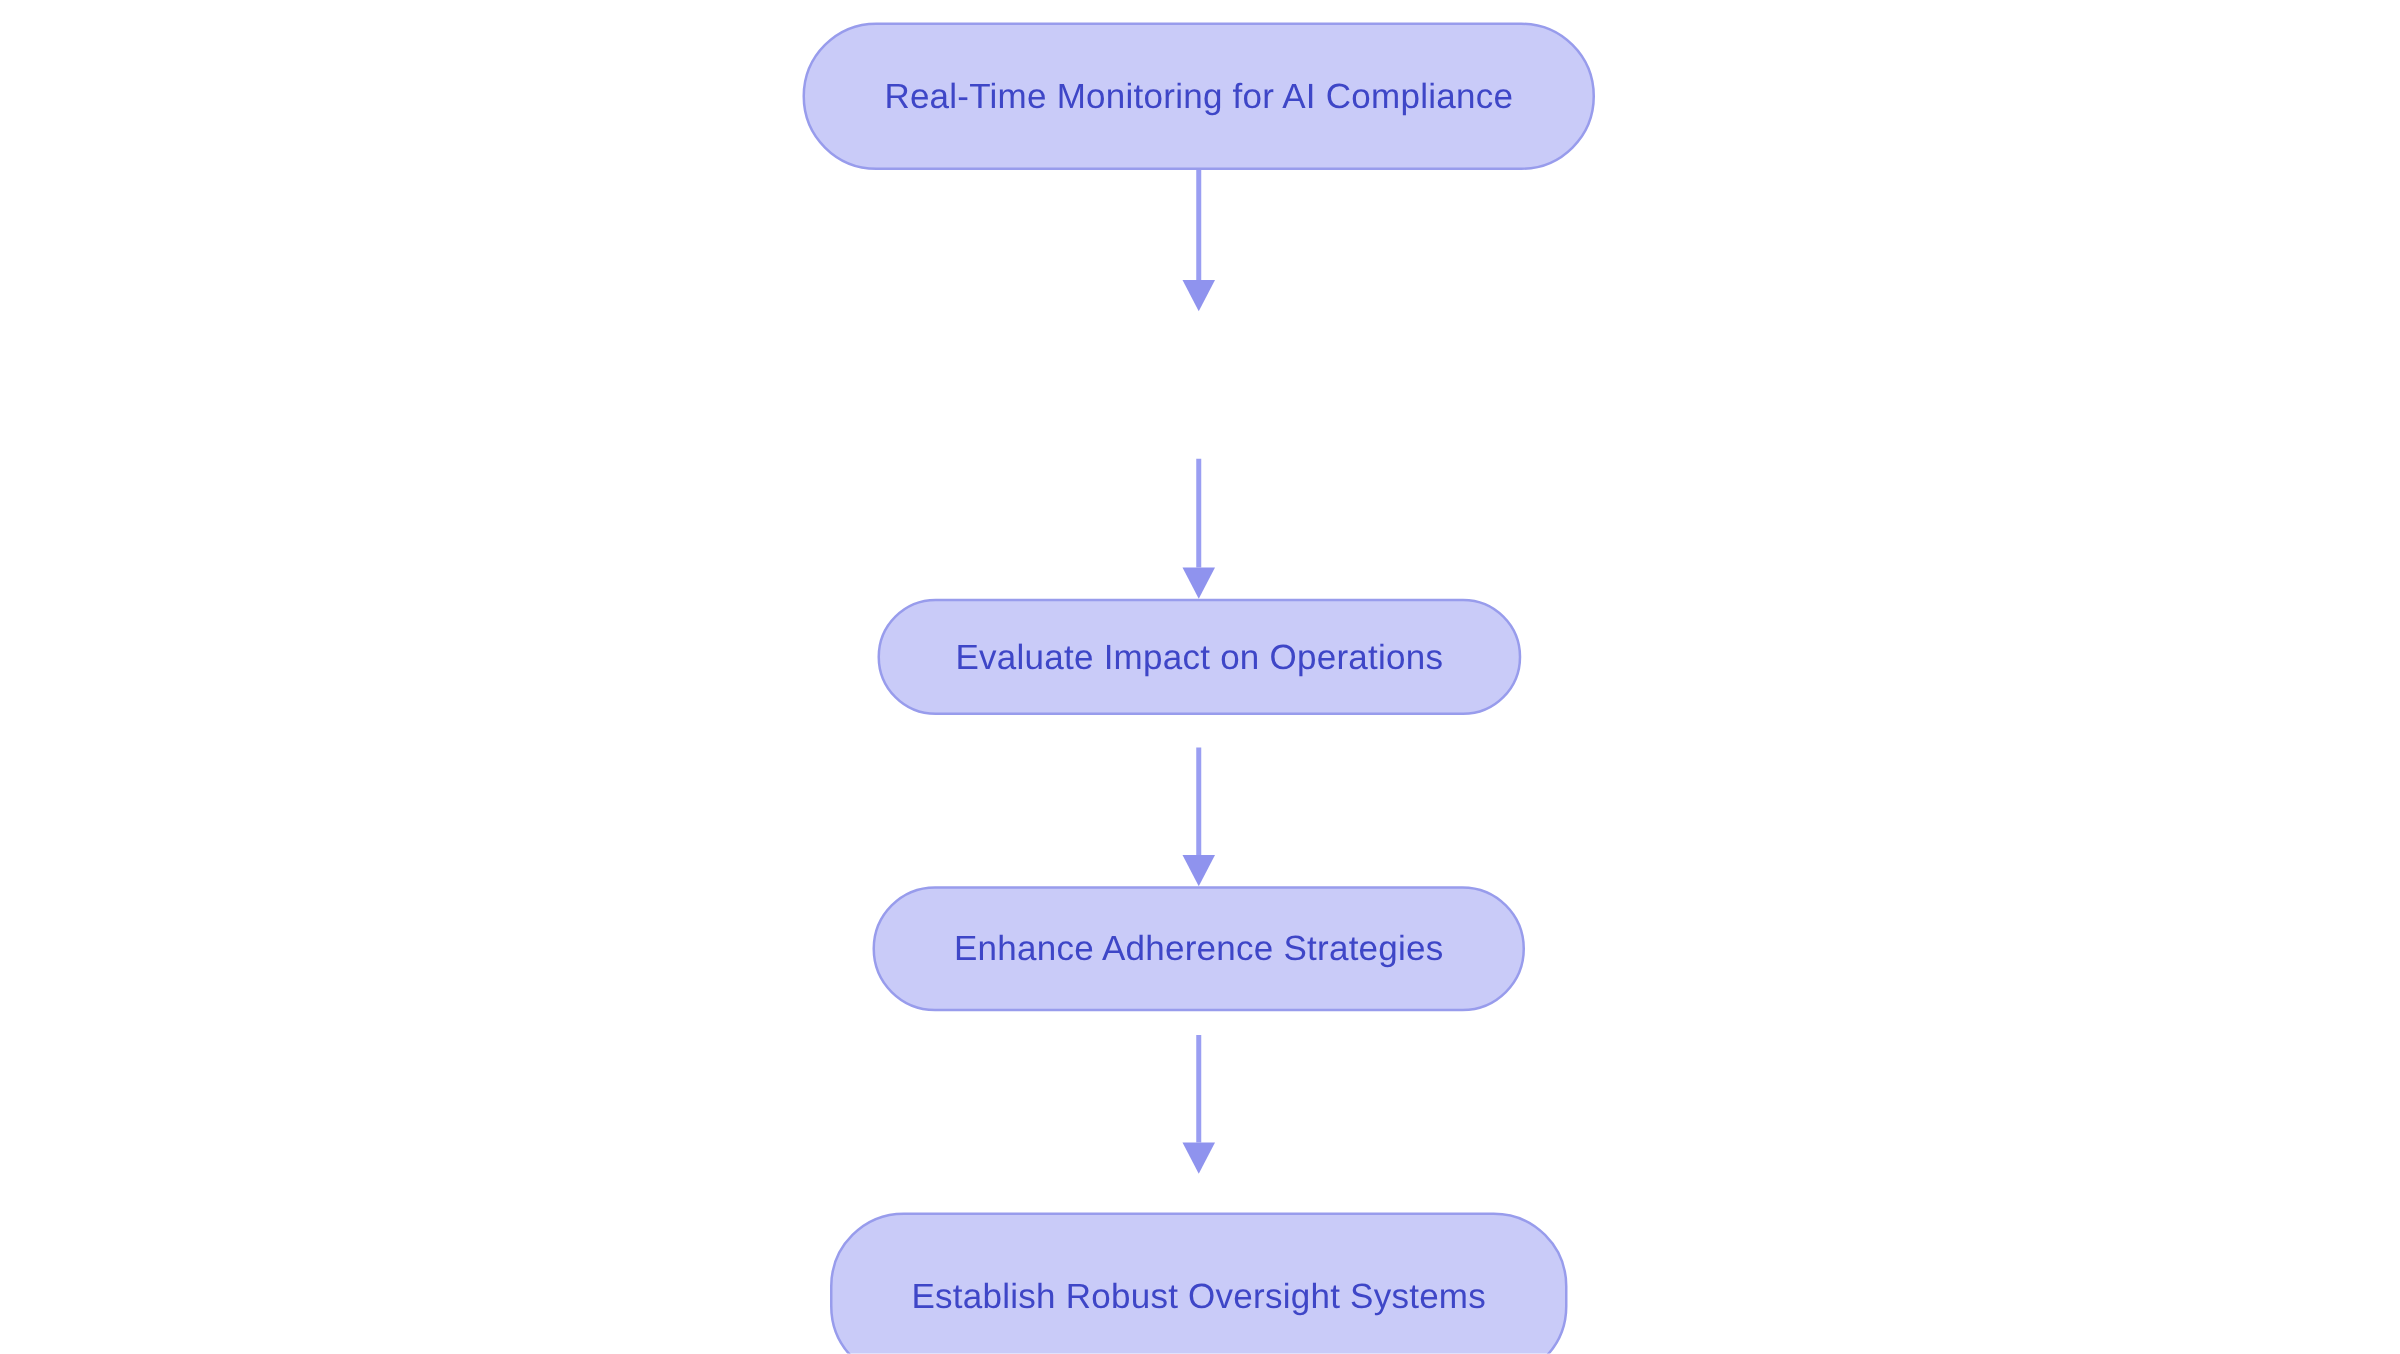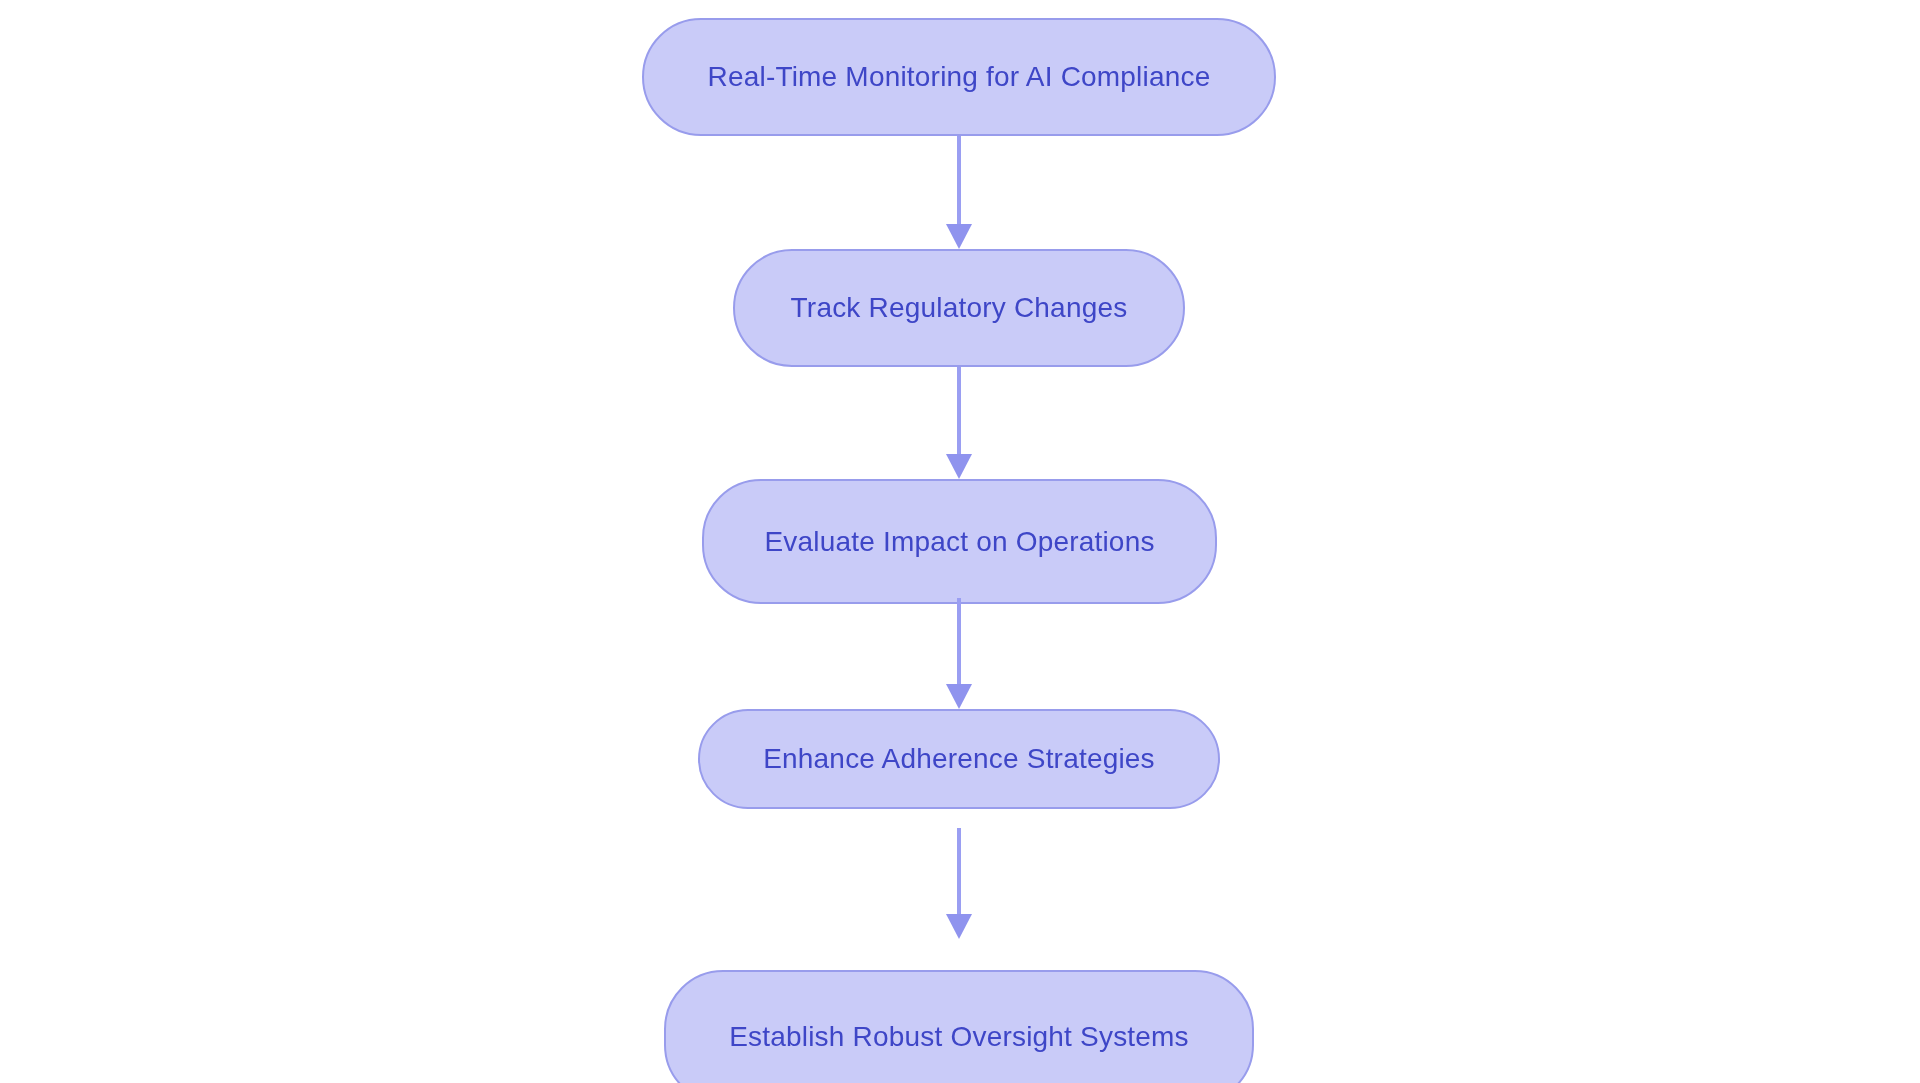--- a/index.html
+++ b/index.html
@@ -46,21 +46,21 @@
   .arrow-head {
     width: 0;
     height: 0;
     border-left: 13px solid transparent;
     border-right: 13px solid transparent;
     border-top: 25px solid #8f93ee;
   }
   
   #node-1 { left: 642px; top: 18px;  width: 634px; height: 118px; }
   #node-2 { left: 733px; top: 249px; width: 452px; height: 118px; }
-  #node-3 { left: 702px; top: 479px; width: 515px; height: 125px; }
+  #node-3 { left: 702px; top: 479px; width: 515px; height: 93px; }
   #node-4 { left: 698px; top: 709px; width: 522px; height: 100px; }
   #node-5 { left: 664px; top: 970px; width: 590px; height: 134px; }
   
   #arrow-1 { left: 946px; top: 136px; height: 113px; }
   #arrow-2 { left: 946px; top: 367px; height: 112px; }
   #arrow-3 { left: 946px; top: 598px; height: 111px; }
   #arrow-4 { left: 946px; top: 828px; height: 111px; }
 </style>
 </head>
 <body>
@@ -69,23 +69,20 @@
 
   <div class="node" id="node-1">
     <span class="node-label">Real-Time Monitoring for AI Compliance</span>
   </div>
 
   <div class="flow-arrow" id="arrow-1">
     <div class="arrow-line"></div>
     <div class="arrow-head"></div>
   </div>
 
-  <div class="node" id="node-2">
-    <span class="node-label">Track Regulatory Changes</span>
-  </div>
 
   <div class="flow-arrow" id="arrow-2">
     <div class="arrow-line"></div>
     <div class="arrow-head"></div>
   </div>
 
   <div class="node" id="node-3">
     <span class="node-label">Evaluate Impact on Operations</span>
   </div>
 

